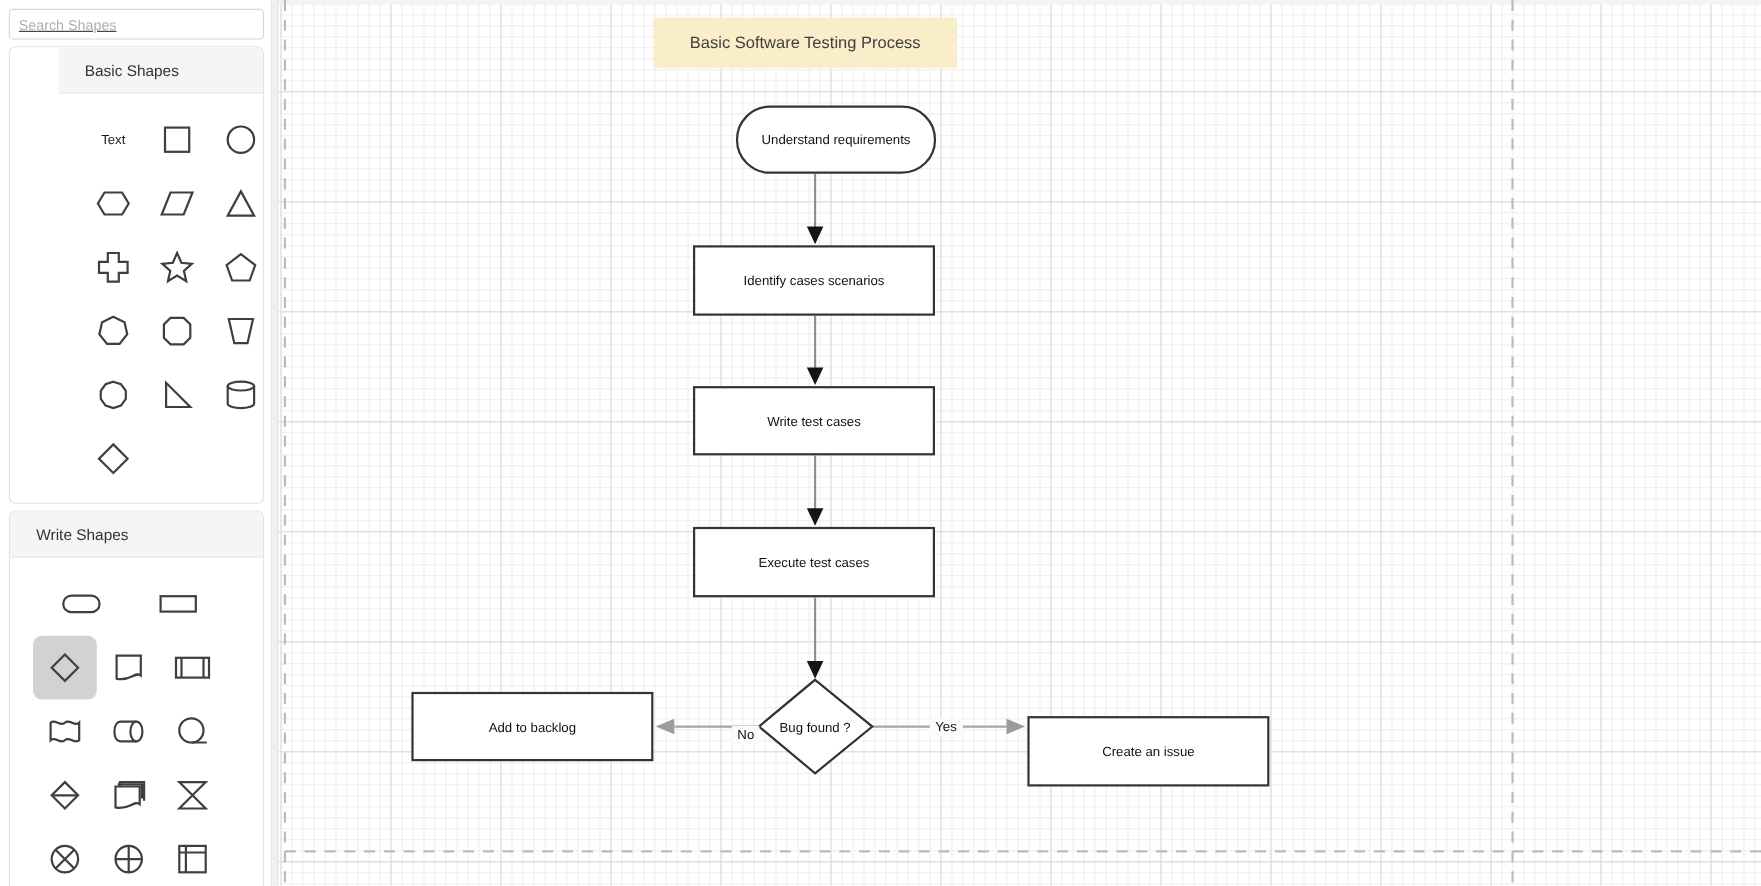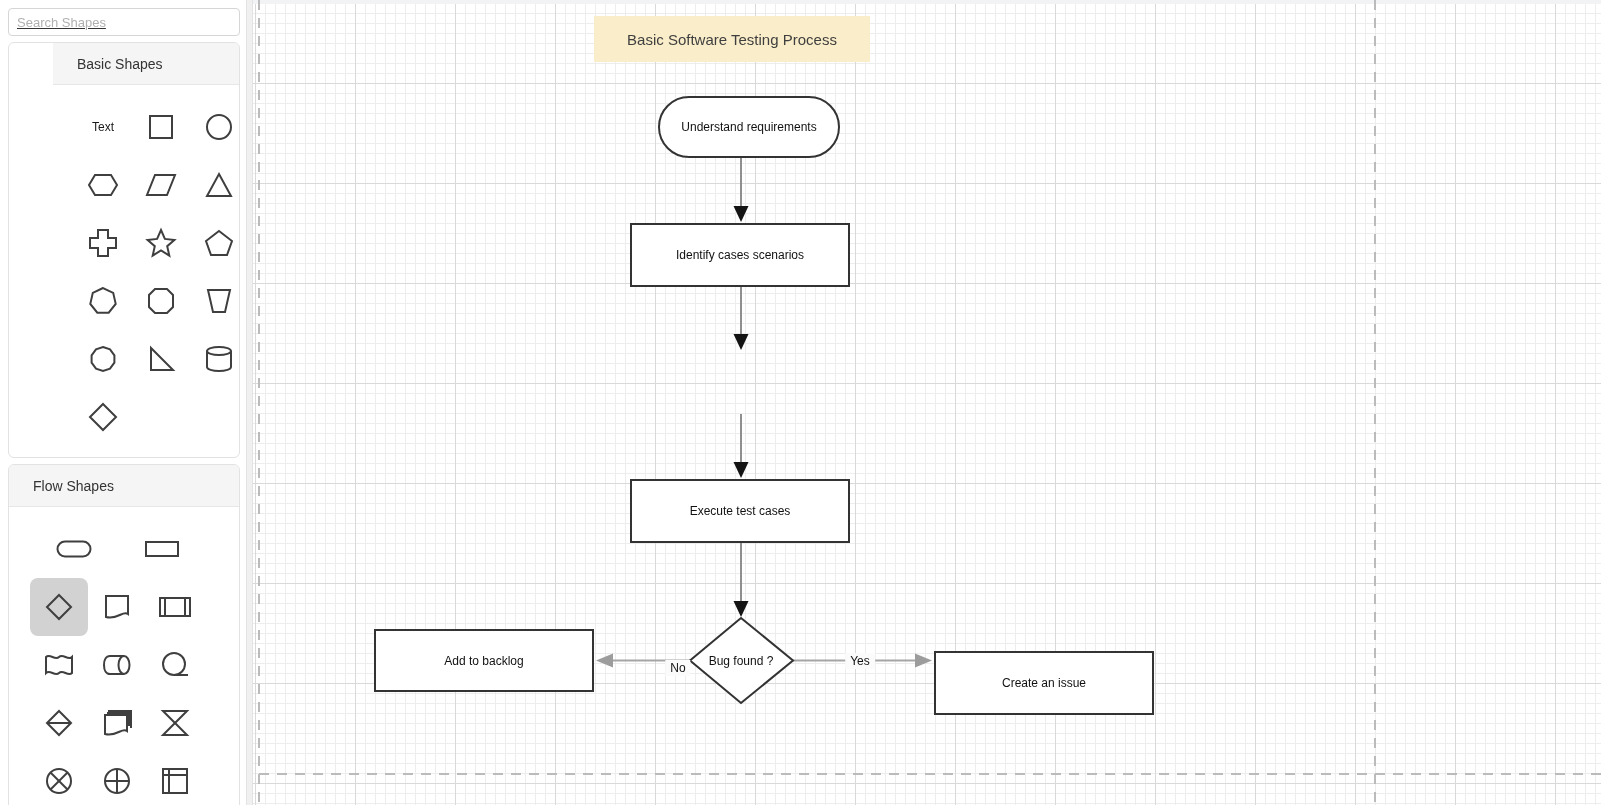--- a/index.html
+++ b/index.html
@@ -147,21 +147,21 @@
         </div>
         <div class="tile" data-name="shape-tile-diamond">
           <svg width="40" height="40" viewBox="0 0 40 40" data-name="diamond-icon">
             <polygon points="20,7 33,20 20,33 7,20" fill="none" stroke="#3f3f3f" stroke-width="2"></polygon>
           </svg>
         </div>
       </div>
   </div>
 
   <div class="panel panel-flow" data-name="flow-shapes-panel">
-    <div class="panel-header" data-name="flow-shapes-header">Flow Shapes</div>
+    <div class="panel-header" data-name="flow-shapes-header">Write Shapes</div>
     <div class="shape-grid" data-name="flow-shapes-grid">
         <div class="tile" data-name="shape-tile-terminator">
           <svg width="40" height="40" viewBox="0 0 40 40" data-name="terminator-icon">
             <rect x="3.5" y="12.5" width="33" height="15" rx="7.5" fill="none" stroke="#3f3f3f" stroke-width="2"></rect>
           </svg>
         </div>
         <div class="tile" data-name="shape-tile-process">
           <svg width="40" height="40" viewBox="0 0 40 40" data-name="process-icon">
             <rect x="4" y="13" width="32" height="14" fill="none" stroke="#3f3f3f" stroke-width="2"></rect>
           </svg>
@@ -281,24 +281,25 @@
     <g data-name="edge-decision-issue">
       <line x1="793" y1="660.5" x2="915" y2="660.5" stroke="#a5a5a5" stroke-width="2"></line>
       <polygon data-name="arrowhead-right-icon" points="915,653.5 915,667.5 932,660.5" fill="#9c9c9c"></polygon>
     </g>
 
     <polygon data-name="node-decision-shape" points="741,618 793,660.5 741,703 690,660.5" fill="#ffffff" stroke="#333333" stroke-width="2"></polygon>
   </svg>
 
   <div class="node node-title" data-name="diagram-title" style="left:341px; top:16px; width:276px; height:46px;">Basic Software Testing Process</div>
 
-  <div class="node node-terminator" data-name="node-start" style="left:405px; top:96px; width:182px; height:62px;">Understand requirements</div>
+  <div class="node node-terminator" data-name="node-start" style="left:416px; top:96px; width:182px; height:62px;">Understand requirements</div>
 
   <div class="node" data-name="node-identify" style="left:377px; top:223px; width:220px; height:64px;">Identify cases scenarios</div>
 
+  <div class="node" data-name="node-write" style="left:377px; top:351px; width:220px; height:63px;">Write test cases</div>
 
   <div class="node" data-name="node-execute" style="left:377px; top:479px; width:220px; height:64px;">Execute test cases</div>
 
   <div class="diamond-label" data-name="node-decision-label" style="left:488px; top:661px;">Bug found ?</div>
 
   <div class="node" data-name="node-backlog" style="left:121px; top:629px; width:220px; height:63px;">Add to backlog</div>
 
   <div class="node" data-name="node-issue" style="left:681px; top:651px; width:220px; height:64px;">Create an issue</div>
 
   <div class="edge-label" data-name="edge-label-no" style="left:389px; top:668px;margin-left:36px;">No</div>

